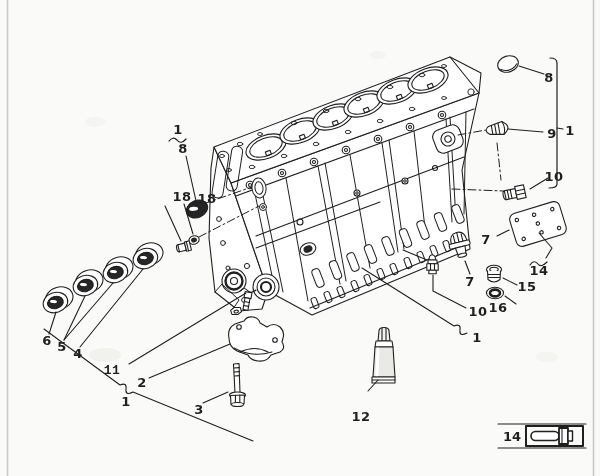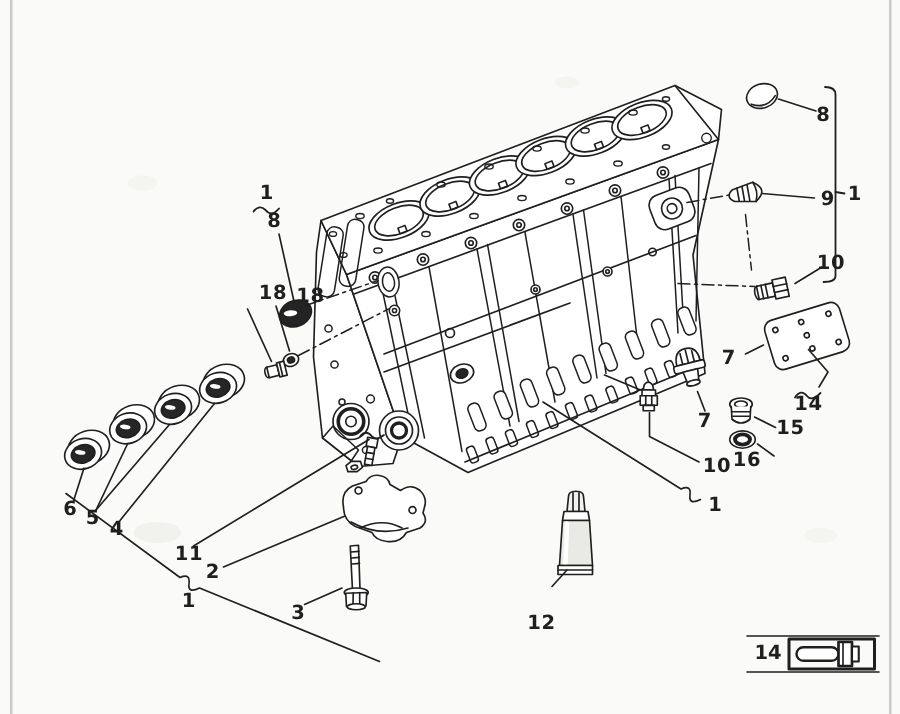--- a/index.html
+++ b/index.html
@@ -404,21 +404,21 @@
 </svg>
 
 <div class="callout-layer">
       <span class="callout" style="left: 178px; top: 129px;">1</span>
       <span class="callout" style="left: 183px; top: 148px;">8</span>
       <span class="callout" style="left: 163px; top: 198px; margin-left: 44px;">18</span>
       <span class="callout" style="left: 182px; top: 196px;">18</span>
       <span class="callout" style="left: 47px; top: 340px;">6</span>
       <span class="callout" style="left: 62px; top: 346px;">5</span>
       <span class="callout" style="left: 78px; top: 353px;">4</span>
-      <span class="callout" style="left: 126px; top: 370px;">11</span>
+      <span class="callout" style="left: 112px; top: 370px; font-family: Liberation Mono, monospace;">11</span>
       <span class="callout" style="left: 142px; top: 382px;">2</span>
       <span class="callout" style="left: 126px; top: 401px;">1</span>
       <span class="callout" style="left: 199px; top: 409px;">3</span>
       <span class="callout" style="left: 361px; top: 396px; margin-top: 20px;">12</span>
       <span class="callout" style="left: 478px; top: 311px;">10</span>
       <span class="callout" style="left: 477px; top: 337px;">1</span>
       <span class="callout" style="left: 470px; top: 281px;">7</span>
       <span class="callout" style="left: 549px; top: 77px;">8</span>
       <span class="callout" style="left: 552px; top: 133px;">9</span>
       <span class="callout" style="left: 570px; top: 130px;">1</span>

